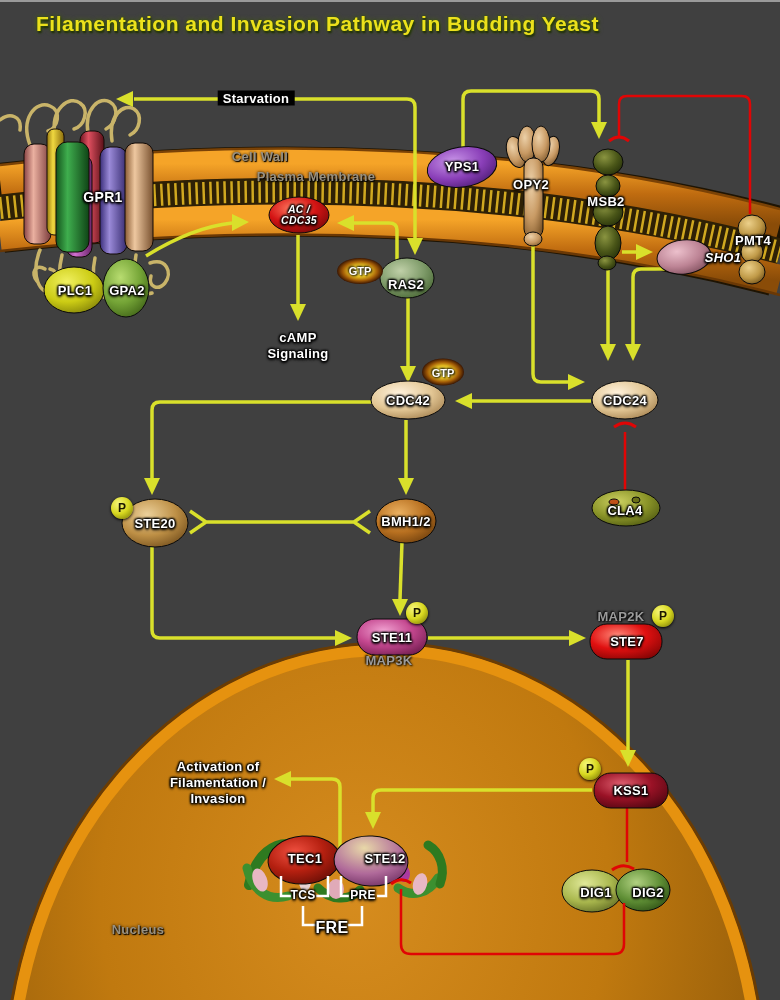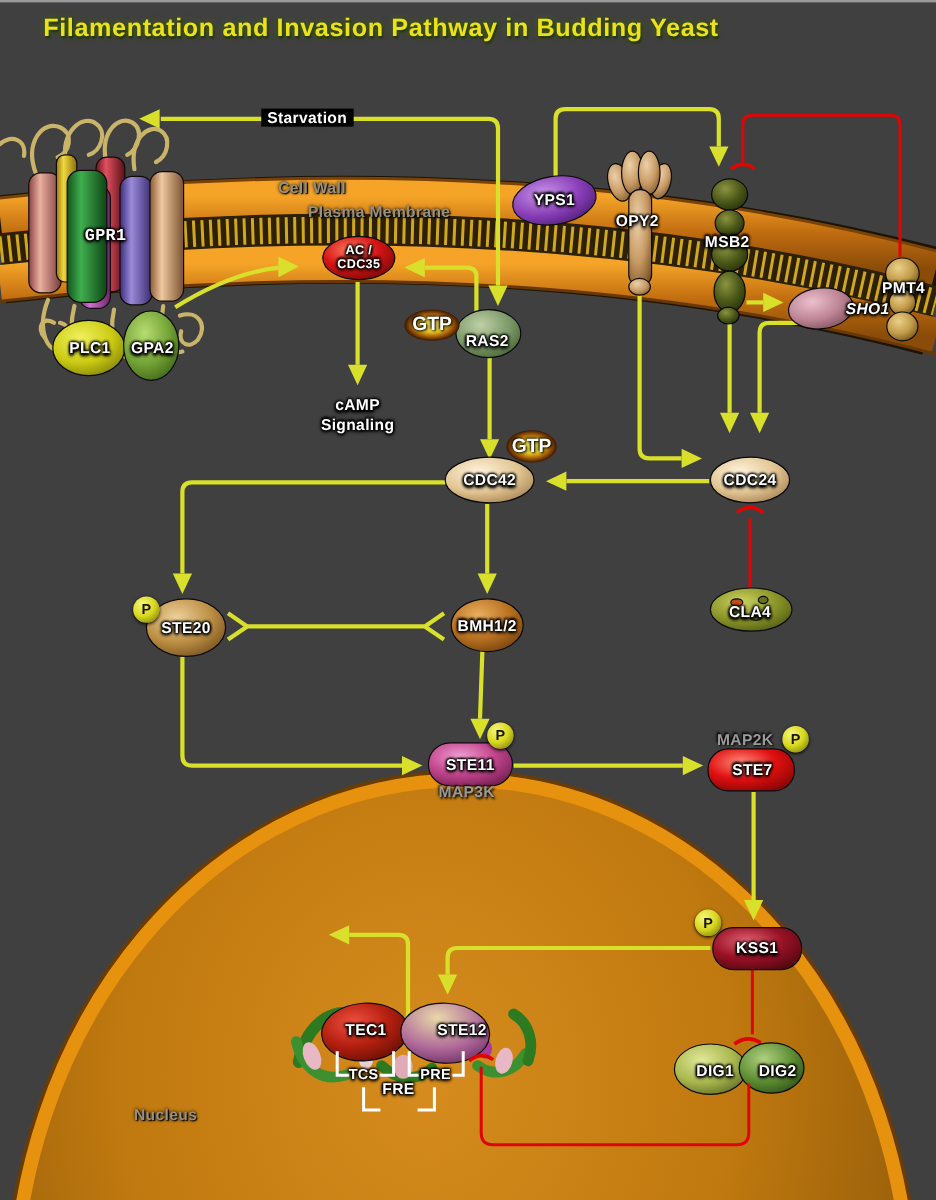--- a/index.html
+++ b/index.html
@@ -18,21 +18,21 @@
   .copy{position:absolute;left:40px;top:49px;color:#fff;font-size:15px;text-shadow:1px 1px 2px #000;}
   .copy .pfx{font-style:italic;font-weight:normal;margin-right:6px;}
   .copy .brand{font-weight:bold;}
   .onblack{background:#000;padding:0 5px;}
   .multiline{line-height:16px;text-align:center;}
   .pbadge{position:absolute;transform:translate(-50%,-50%);width:22px;height:22px;border-radius:50%;
           background:radial-gradient(circle at 35% 30%,#f6f67a,#d8d820 48%,#8a8a0a 85%,#55550a);
           color:#1c1800;font-weight:bold;font-size:12px;display:flex;align-items:center;justify-content:center;
           box-shadow:0 1px 3px #000;}
   .gtp{position:absolute;transform:translate(-50%,-50%);border-radius:50%;
-       display:flex;align-items:center;justify-content:center;color:#fff;font-weight:bold;font-size:16px;
+       display:flex;align-items:center;justify-content:center;color:#fff;font-weight:bold;font-size:11px;
        text-shadow:1px 1px 2px #000,-1px -1px 2px #000;
        background:radial-gradient(closest-side,#f8f070,#e8c223 45%,#a05a06 75%,#3a1602 100%);}
   .g1{width:46px;height:26px;}
   .g2{width:42px;height:27px;}
 </style>
 </head>
 <body>
 
 <div id="stage">
 
@@ -350,22 +350,22 @@
 </g>
 </svg>
 
 <div class="topline"></div>
 
 <div class="title">Filamentation and Invasion Pathway in Budding Yeast</div>
 
 <div class="lbl onblack" style="left:256px;top:98px;">Starvation</div>
 <div class="lbl muted" style="left:260px;top:156px;">Cell Wall</div>
 <div class="lbl muted" style="left:292px;top:176px;padding-left:48px;">Plasma Membrane</div>
-<div class="lbl" style="left:88px;top:197px;font-size:14px;font-family:Liberation Mono, monospace;">GPR1</div>
-<div class="lbl sm" style="left:299px;top:215px;transform:translate(-50%,-50%);">
+<div class="lbl" style="left:103px;top:197px;font-size:14px;">GPR1</div>
+<div class="lbl sm" style="left:299px;top:215px;transform:translate(-50%,-50%);font-style:italic;">
   <div>AC /</div>
   <div>CDC35</div>
 </div>
 <div class="lbl" style="left:75px;top:290px;">PLC1</div>
 <div class="lbl" style="left:127px;top:290px;">GPA2</div>
 <div class="lbl" style="left:406px;top:284px;">RAS2</div>
 <div class="lbl" style="left:462px;top:166px;">YPS1</div>
 <div class="lbl" style="left:531px;top:184px;">OPY2</div>
 <div class="lbl" style="left:606px;top:201px;">MSB2</div>
 <div class="lbl" style="left:723px;top:257px;font-style:italic;">SHO1</div>
@@ -377,27 +377,32 @@
 <div class="lbl" style="left:408px;top:400px;">CDC42</div>
 <div class="lbl" style="left:625px;top:400px;">CDC24</div>
 <div class="lbl" style="left:625px;top:510px;">CLA4</div>
 <div class="lbl" style="left:155px;top:523px;">STE20</div>
 <div class="lbl" style="left:406px;top:521px;">BMH1/2</div>
 <div class="lbl" style="left:392px;top:637px;">STE11</div>
 <div class="lbl muted2" style="left:389px;top:660px;">MAP3K</div>
 <div class="lbl" style="left:627px;top:641px;">STE7</div>
 <div class="lbl muted2" style="left:621px;top:616px;">MAP2K</div>
 <div class="lbl" style="left:631px;top:790px;">KSS1</div>
+<div class="lbl multiline" style="left:218px;top:783px;">
+  <div>Activation of</div>
+  <div>Filamentation /</div>
+  <div>Invasion</div>
+</div>
 <div class="lbl" style="left:305px;top:858px;">TEC1</div>
 <div class="lbl" style="left:373px;top:858px;padding-left:24px;">STE12</div>
 <div class="lbl" style="left:596px;top:892px;">DIG1</div>
 <div class="lbl" style="left:648px;top:892px;">DIG2</div>
 <div class="lbl" style="left:303px;top:895px;font-size:12px;">TCS</div>
 <div class="lbl" style="left:363px;top:895px;font-size:12px;">PRE</div>
-<div class="lbl" style="left:332px;top:907px;font-size:13px;">FRE</div>
+<div class="lbl" style="left:332px;top:928px;font-size:16px;">FRE</div>
 <div class="lbl muted" style="left:138px;top:929px;">Nucleus</div>
 
 <div class="gtp g1" style="left:360px;top:271px;">GTP</div>
 <div class="gtp g2" style="left:443px;top:372px;">GTP</div>
 
 <div class="pbadge" style="left:122px;top:508px;">P</div>
 <div class="pbadge" style="left:417px;top:613px;">P</div>
 <div class="pbadge" style="left:663px;top:616px;">P</div>
 <div class="pbadge" style="left:590px;top:769px;">P</div>
 

